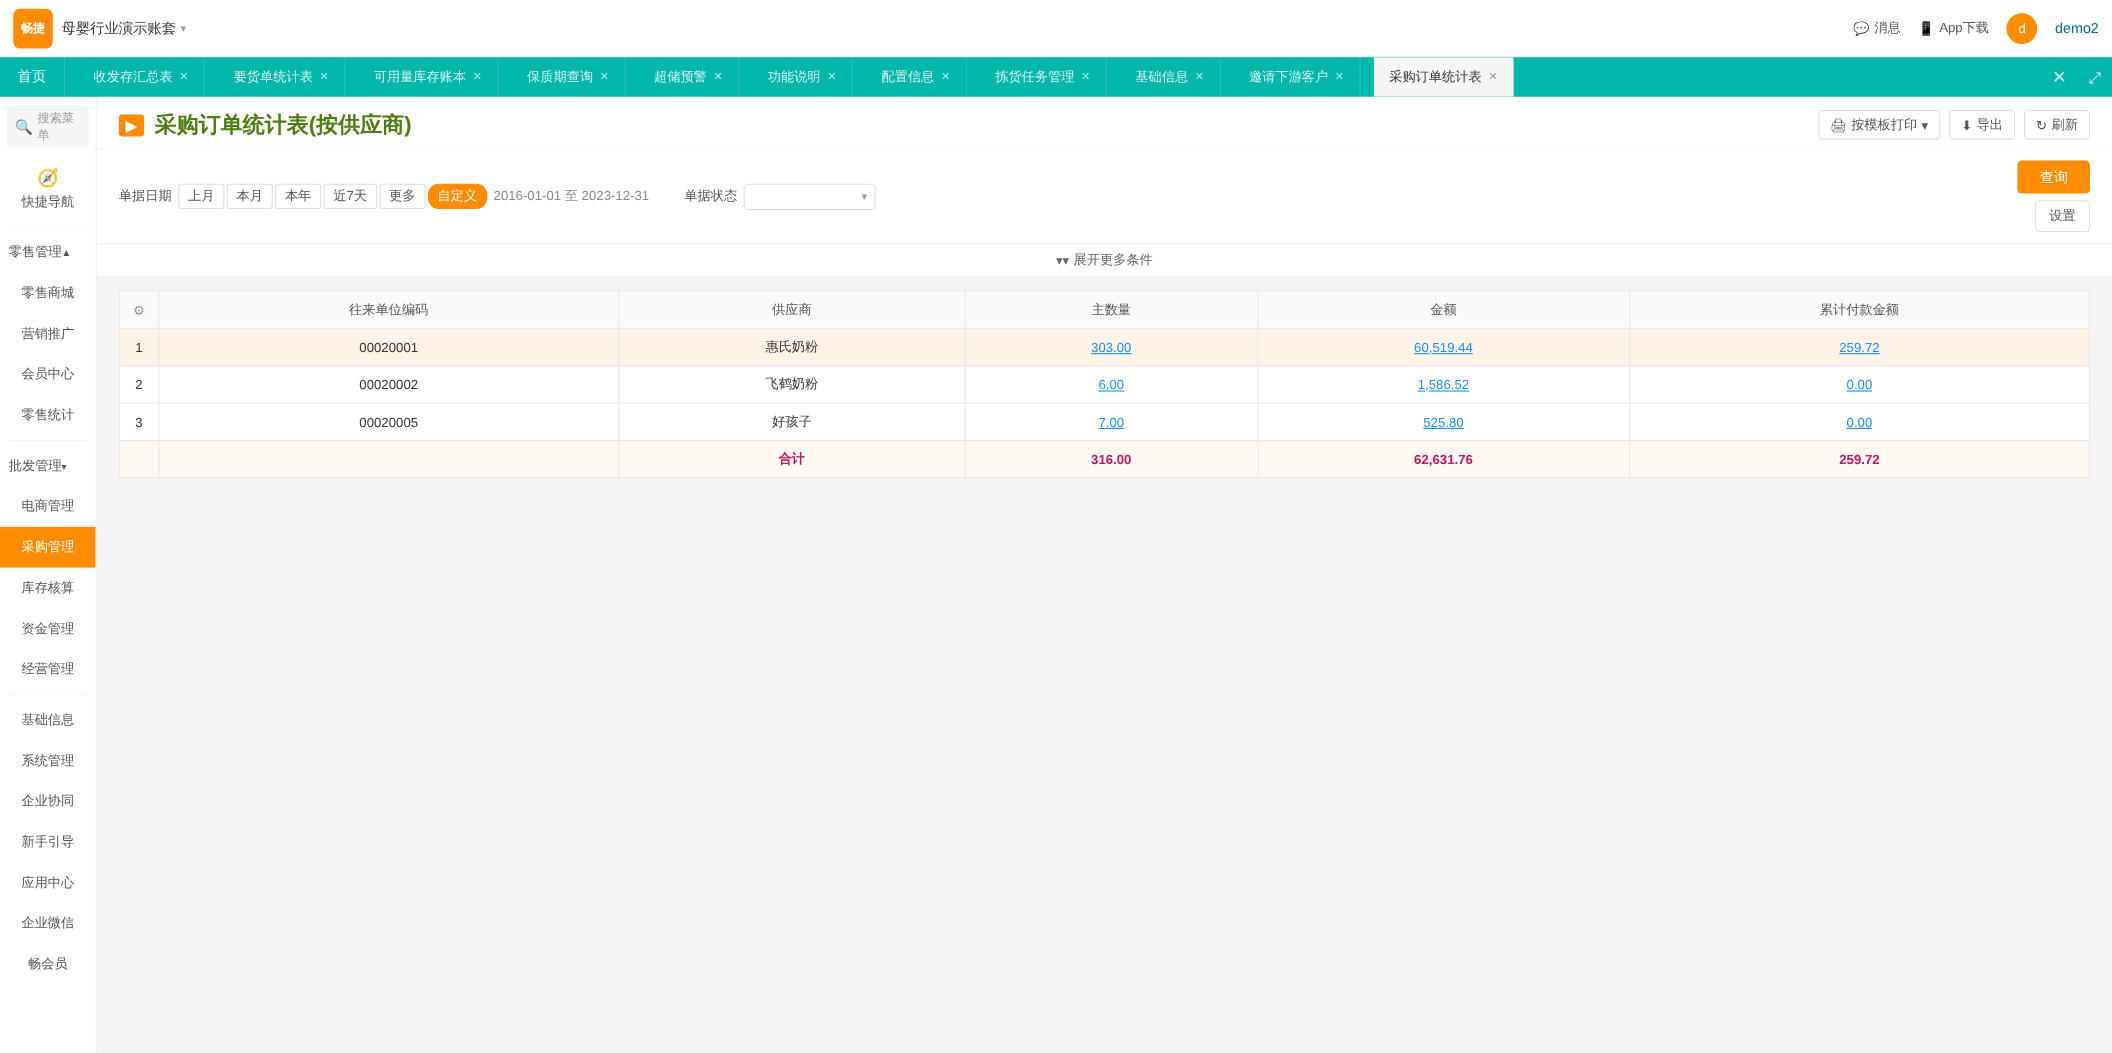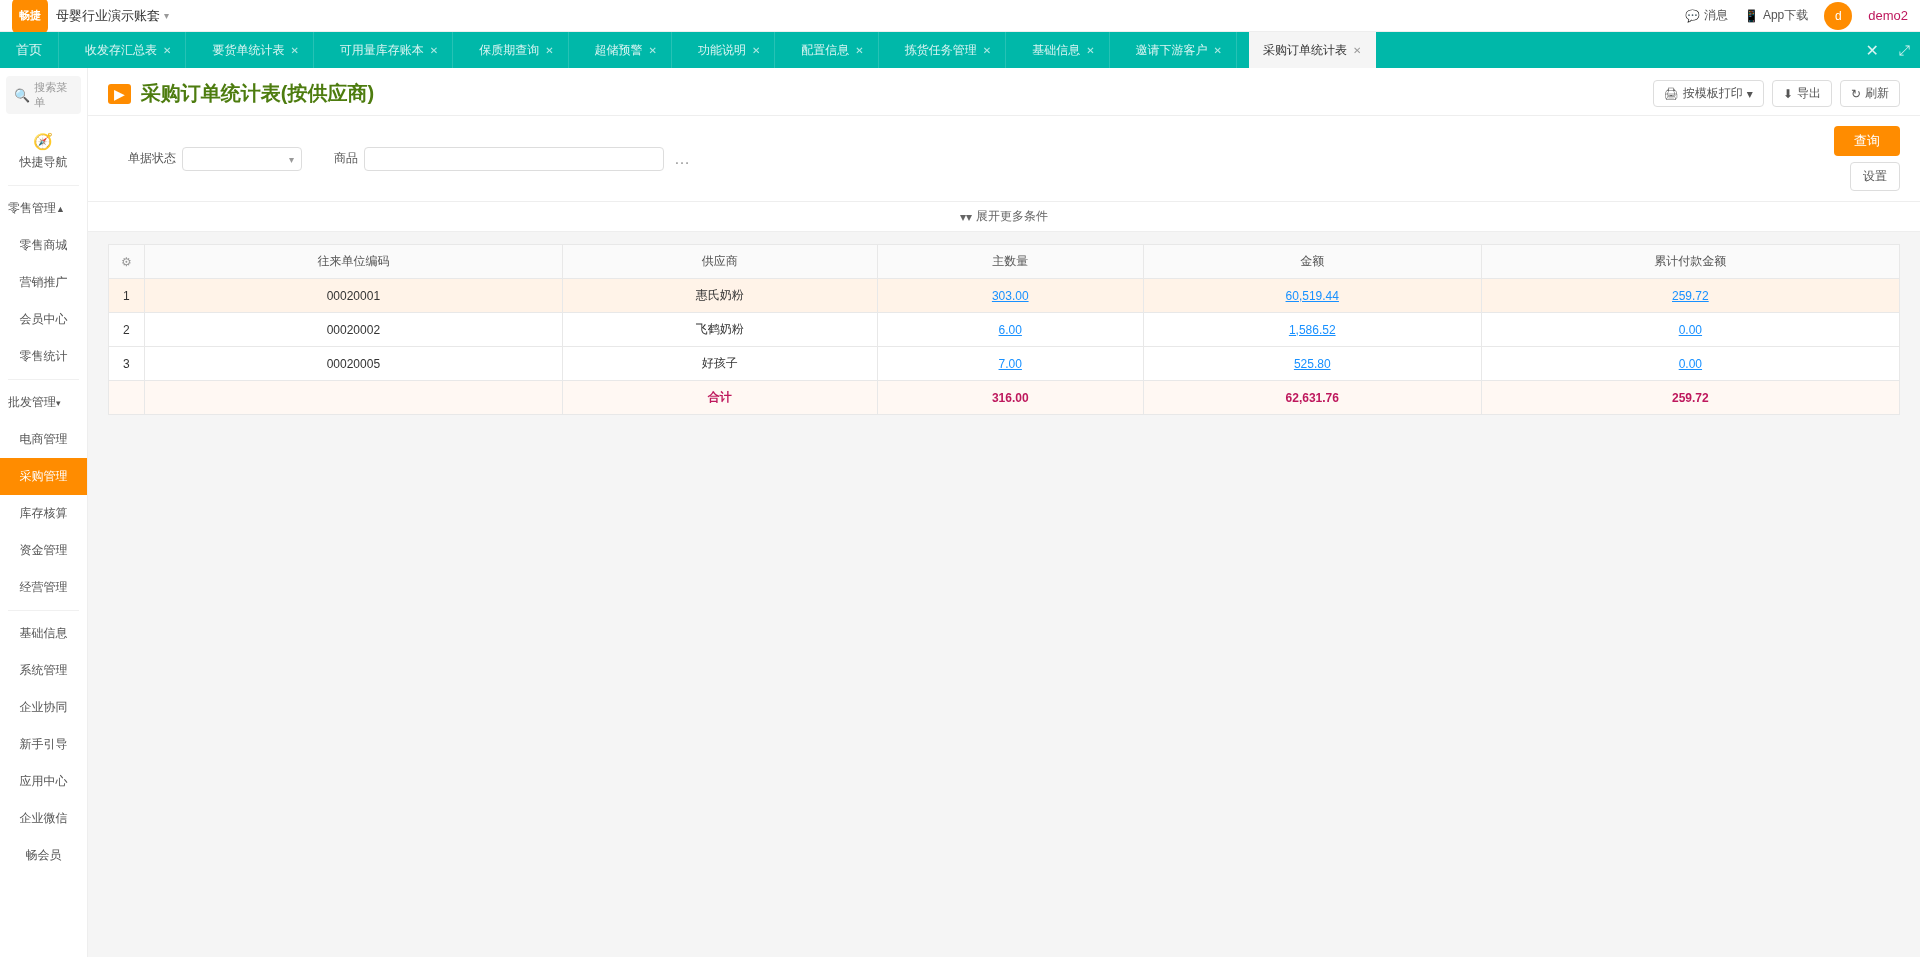--- a/index.html
+++ b/index.html
@@ -1,19 +1,19 @@
 <!DOCTYPE html>
 <html><head>
   <meta charset="utf-8">
   <style>
     * { box-sizing: border-box; margin: 0; padding: 0; }
     body { font-family: 'Microsoft YaHei', Arial, sans-serif; font-size: 13px; background: #f5f5f5; display: flex; flex-direction: column; height: 957px; overflow: hidden; }
 
     
-    .top-bar { height: 32px; background: #fff; display: flex; align-items: center; justify-content: space-between; padding: 0 12px; border-bottom: 1px solid #eee; flex-shrink: 0; }
+    .top-bar { height: 52px; background: #fff; display: flex; align-items: center; justify-content: space-between; padding: 0 12px; border-bottom: 1px solid #eee; flex-shrink: 0; }
     .top-bar-left { display: flex; align-items: center; gap: 8px; }
     .logo { width: 36px; height: 36px; background: #ff8c00; border-radius: 6px; display: flex; align-items: center; justify-content: center; color: #fff; font-size: 11px; font-weight: bold; flex-shrink: 0; }
     .workspace-selector { display: flex; align-items: center; gap: 4px; color: #333; font-size: 13px; cursor: pointer; }
     .workspace-selector .arrow { color: #999; font-size: 10px; }
     .top-bar-right { display: flex; align-items: center; gap: 16px; }
     .top-bar-icon { display: flex; align-items: center; gap: 4px; color: #555; font-size: 12px; cursor: pointer; }
     .avatar { width: 28px; height: 28px; border-radius: 50%; background: #ff8c00; display: flex; align-items: center; justify-content: center; color: #fff; font-size: 12px; }
 
     
     .nav-tabs { height: 36px; background: #00b8a9; display: flex; align-items: center; flex-shrink: 0; overflow: hidden; gap: 12px; }
@@ -104,21 +104,21 @@
       <span>💬</span>
       <span>消息</span>
     </div>
     <div class="top-bar-icon">
       <span>📱</span>
       <span>App下载</span>
     </div>
     <div class="avatar">
       <span>d</span>
     </div>
-    <span style="font-size:13px;color:#be185d;">demo2</span>
+    <span style="font-size:13px;color:#0369a1;">demo2</span>
   </div>
 </div>
 
 <div class="nav-tabs">
   <div class="nav-tab nav-tab-home">
     <span>首页</span>
   </div>
   <div class="nav-tab">
     <span>收发存汇总表</span>
     <span class="close-btn">✕</span>
@@ -263,35 +263,42 @@
         <button class="btn-refresh">
           <span>↻</span>
           <span>刷新</span>
         </button>
       </div>
     </div>
 
     <div class="filter-area">
       <div class="filter-row">
 
+        <div class="filter-group">
+          <span class="filter-label">单据日期</span>
+          <div class="filter-date-btns">
+            <button class="date-btn">上月</button>
+            <button class="date-btn">本月</button>
+            <button class="date-btn">本年</button>
+            <button class="date-btn">近7天</button>
+            <button class="date-btn">更多</button>
+            <button class="date-btn custom">自定义</button>
+          </div>
+          <span class="date-range-text">2016-01-01 至 2023-12-31</span>
+        </div>
 
         <div class="filter-group" style="margin-left:20px;">
           <span class="filter-label">单据状态</span>
           <div class="filter-select-wrap">
             <select class="filter-select">
               <option value=""></option>
             </select>
           </div>
         </div>
 
-        <div class="filter-group" style="margin-left:20px;">
-          <span class="filter-label">商品</span>
-          <input class="filter-input" type="text" style="min-width: 300px;">
-          <span style="color:#999;cursor:pointer;font-size:16px;margin-left:4px;">…</span>
-        </div>
 
         <div style="margin-left:auto;display:flex;flex-direction:column;gap:2px;align-items:flex-end;">
           <button class="btn-query">查询</button>
           <button class="btn-settings">设置</button>
         </div>
       </div>
     </div>
 
     <div class="filter-expand">
       <div class="expand-btn">

